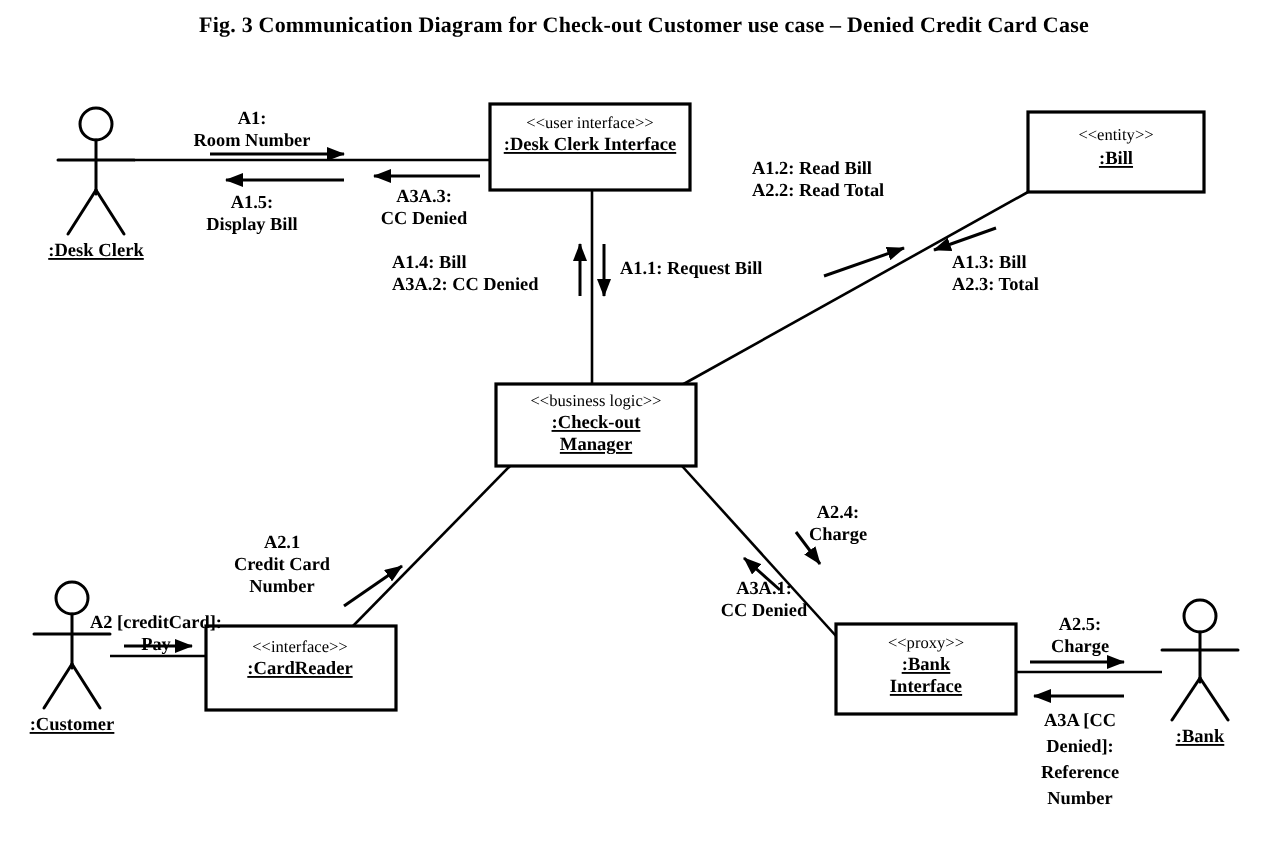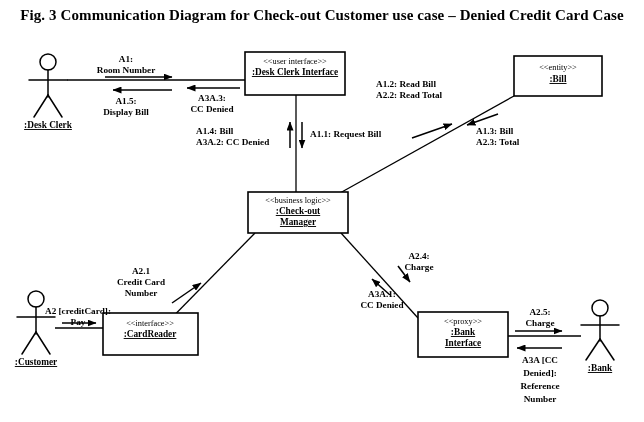--- a/index.html
+++ b/index.html
@@ -16,21 +16,21 @@
     font-family: "Liberation Serif", "DejaVu Serif", serif;
   }
   #figure-title {
     position: absolute;
     left: 0;
     top: 7px;
     width: 644px;
     text-align: center;
     font-family: "Liberation Serif", "DejaVu Serif", serif;
     font-weight: bold;
-    font-size: 15px;
+    font-size: 11px;
     color: #000000;
     letter-spacing: 0.1px;
   }
   #diagram {
     position: absolute;
     left: 0;
     top: 0;
     width: 644px;
     height: 422px;
   }

